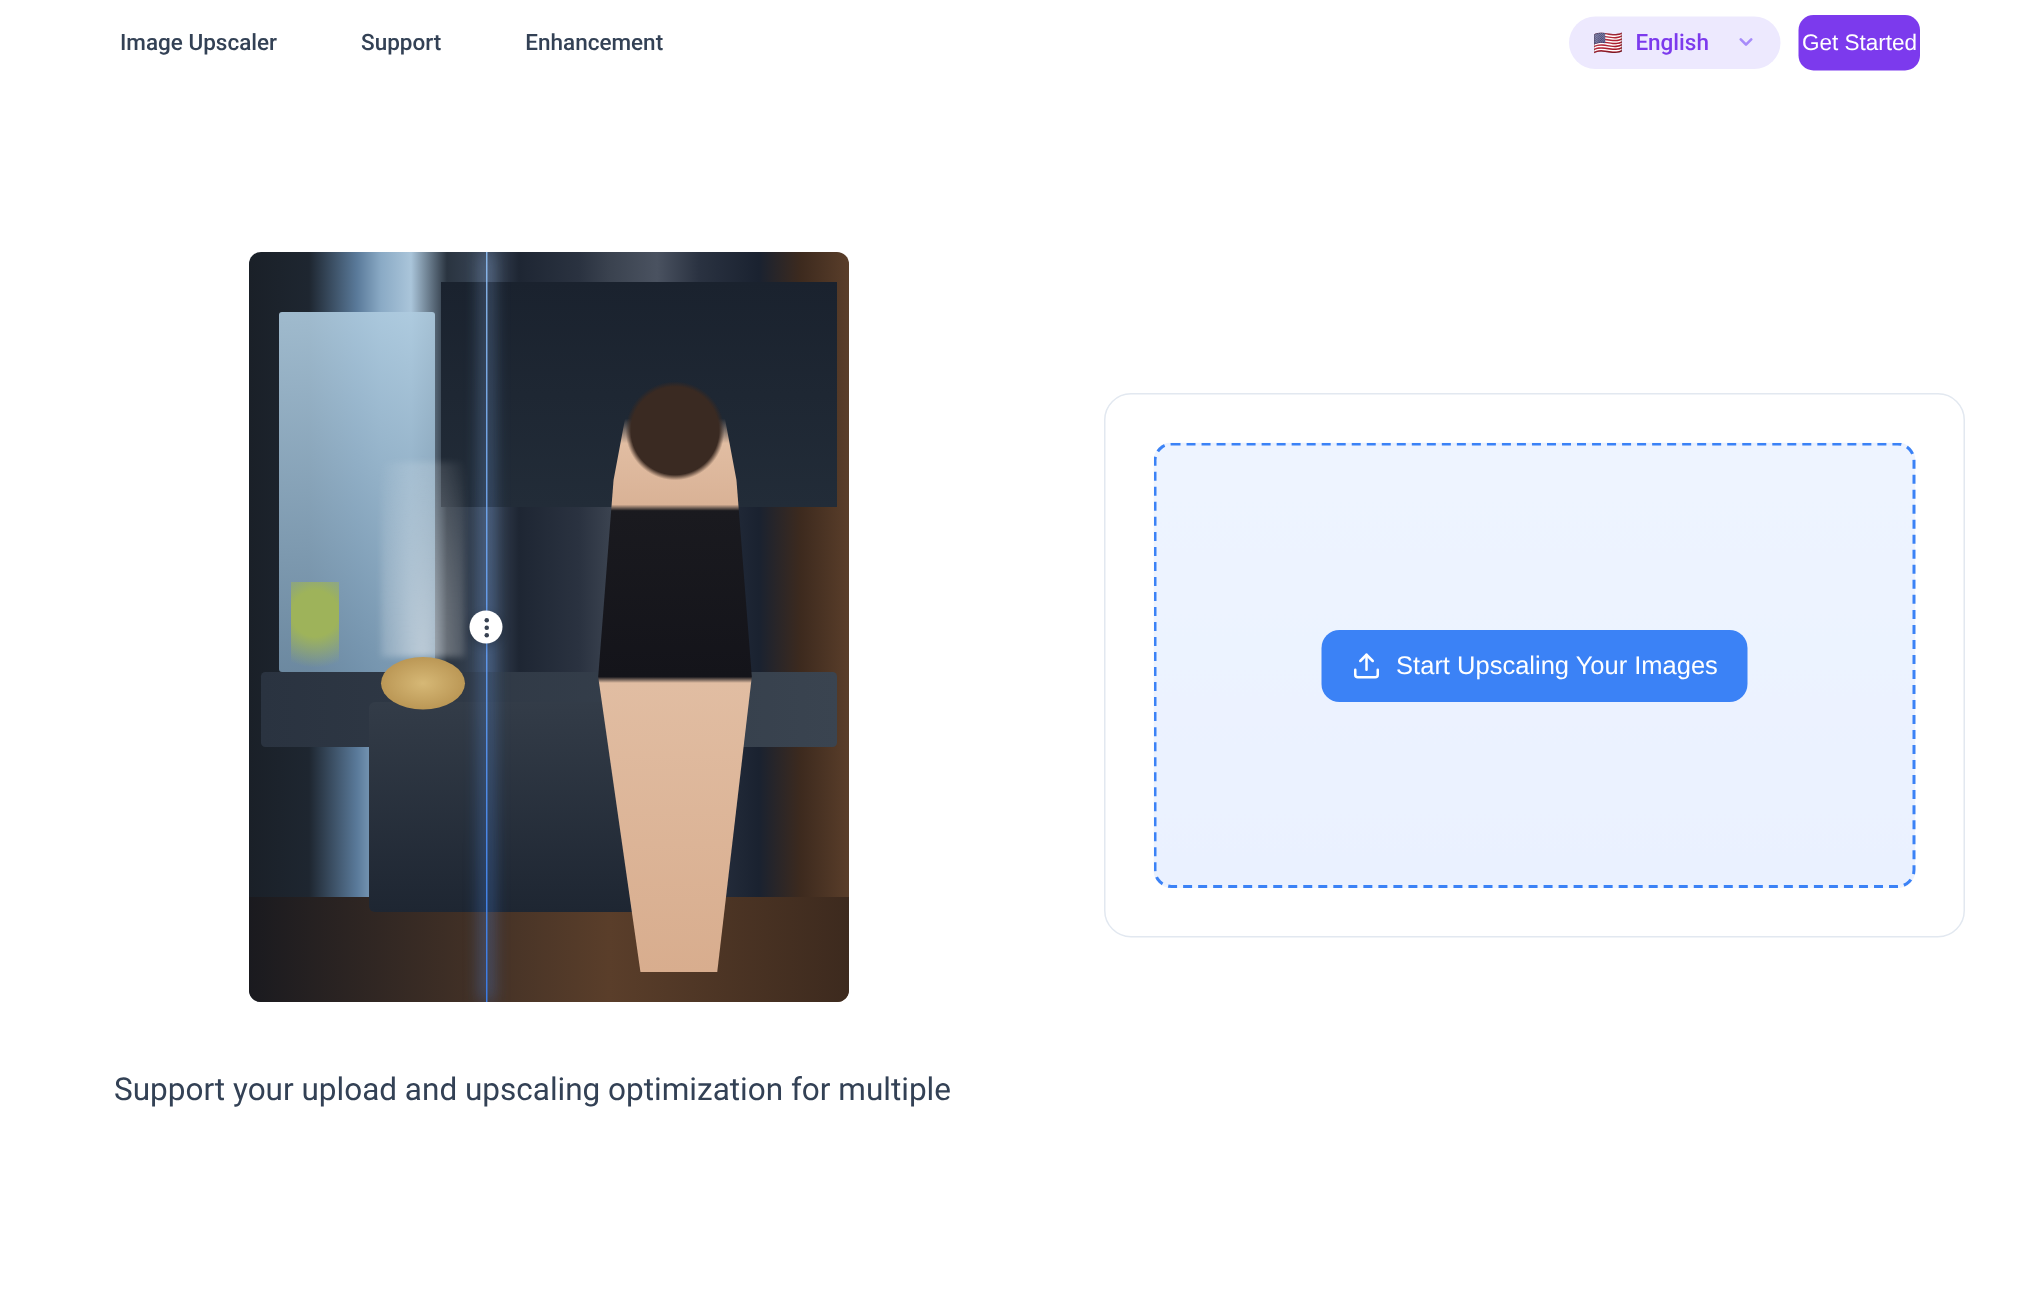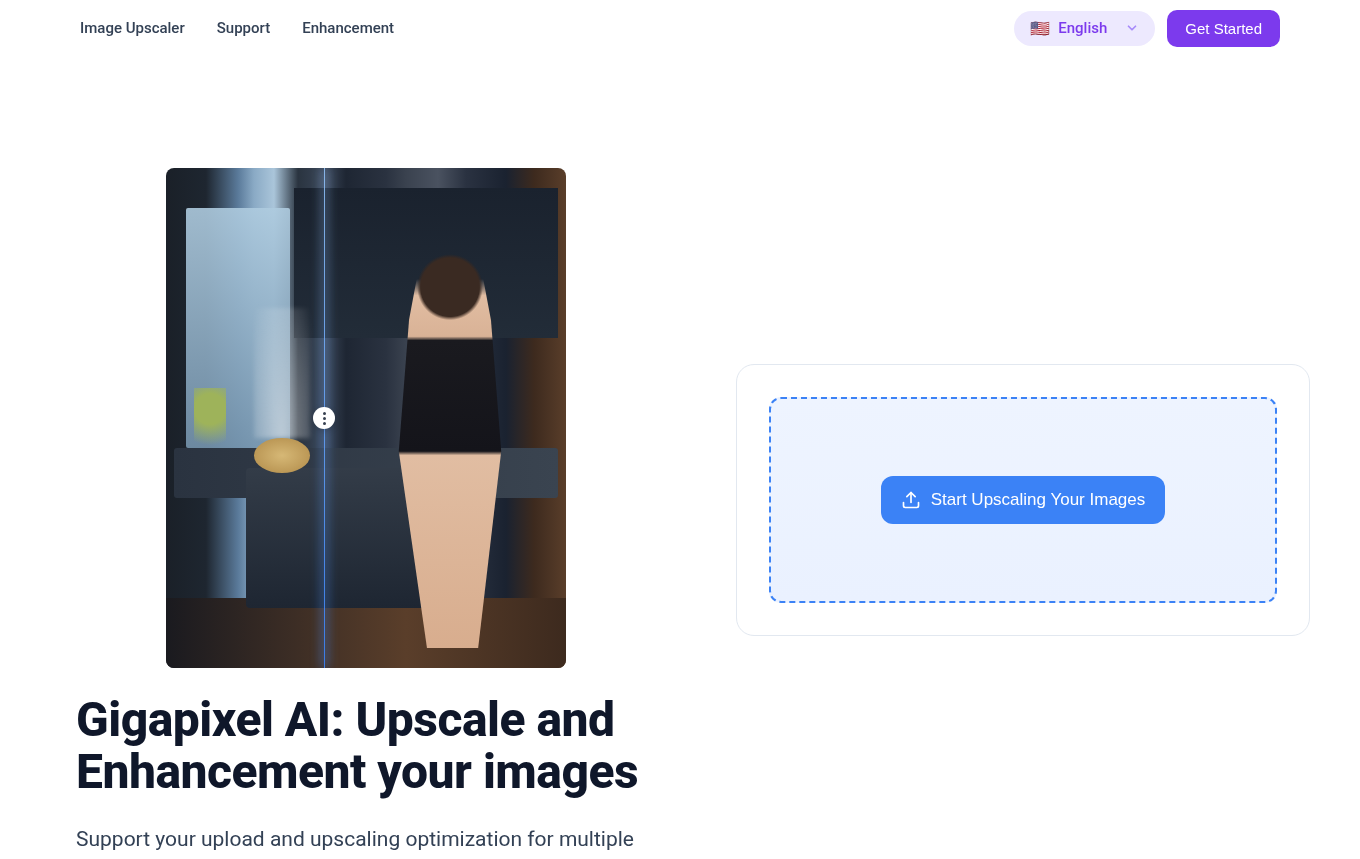--- a/index.html
+++ b/index.html
@@ -36,21 +36,21 @@
       width: 100%;
       height: 100%;
     }
     .brand-name {
       font-size: 20px;
       font-weight: 700;
       color: #1e293b;
     }
     .nav {
       display: flex;
-      gap: 32px;
+      gap: 56px;
     }
     .nav-item {
       font-size: 15px;
       font-weight: 500;
       color: #334155;
       cursor: pointer;
     }
     .header-right {
       display: flex;
       align-items: center;
@@ -78,21 +78,21 @@
       width: 14px;
       height: 14px;
       color: #a78bfa;
       margin-left: 10px;
     }
     .cta-button {
       background: #7c3aed;
       color: #ffffff;
       border: none;
       border-radius: 10px;
-      padding: 10px 18px;
+      padding: 10px 2px;
       font-size: 15px;
       font-weight: 500;
       cursor: pointer;
     }
     .content {
       display: flex;
       padding: 112px 76px 0 76px;
       gap: 80px;
     }
     .left-col {
@@ -273,21 +273,21 @@
     .right-col {
       flex: 1;
       display: flex;
       align-items: center;
       justify-content: flex-end;
       position: relative;
       top: -12px;
     }
     .upload-card {
       width: 574px;
-      height: 272px;
+      height: 363px;
       border: 1px solid #e2e8f0;
       border-radius: 18px;
       padding: 32px;
       display: flex;
       align-items: stretch;
       justify-content: stretch;
       background: #ffffff;
     }
     .dropzone {
       flex: 1;
@@ -355,21 +355,20 @@
         </div>
         <div class="divider-glow"></div>
         <div class="divider"></div>
         <div class="slider-handle">
           <span class="dot"></span>
           <span class="dot"></span>
           <span class="dot"></span>
         </div>
       </div>
     </div>
-    <h1 class="heading">Gigapixel AI: Upscale and Enhancement your images</h1>
     <p class="subheading">Support your upload and upscaling optimization for multiple</p>
   </div>
   <div class="right-col">
     <div class="upload-card">
       <div class="dropzone">
         <button class="upload-btn">
           <svg class="upload-icon" viewBox="0 0 24 24" fill="none" xmlns="http://www.w3.org/2000/svg">
             <path d="M21 15v4a2 2 0 0 1-2 2H5a2 2 0 0 1-2-2v-4" stroke="currentColor" stroke-width="2" stroke-linecap="round" stroke-linejoin="round"></path>
             <path d="M17 8l-5-5-5 5" stroke="currentColor" stroke-width="2" stroke-linecap="round" stroke-linejoin="round"></path>
             <path d="M12 3v12" stroke="currentColor" stroke-width="2" stroke-linecap="round" stroke-linejoin="round"></path>

